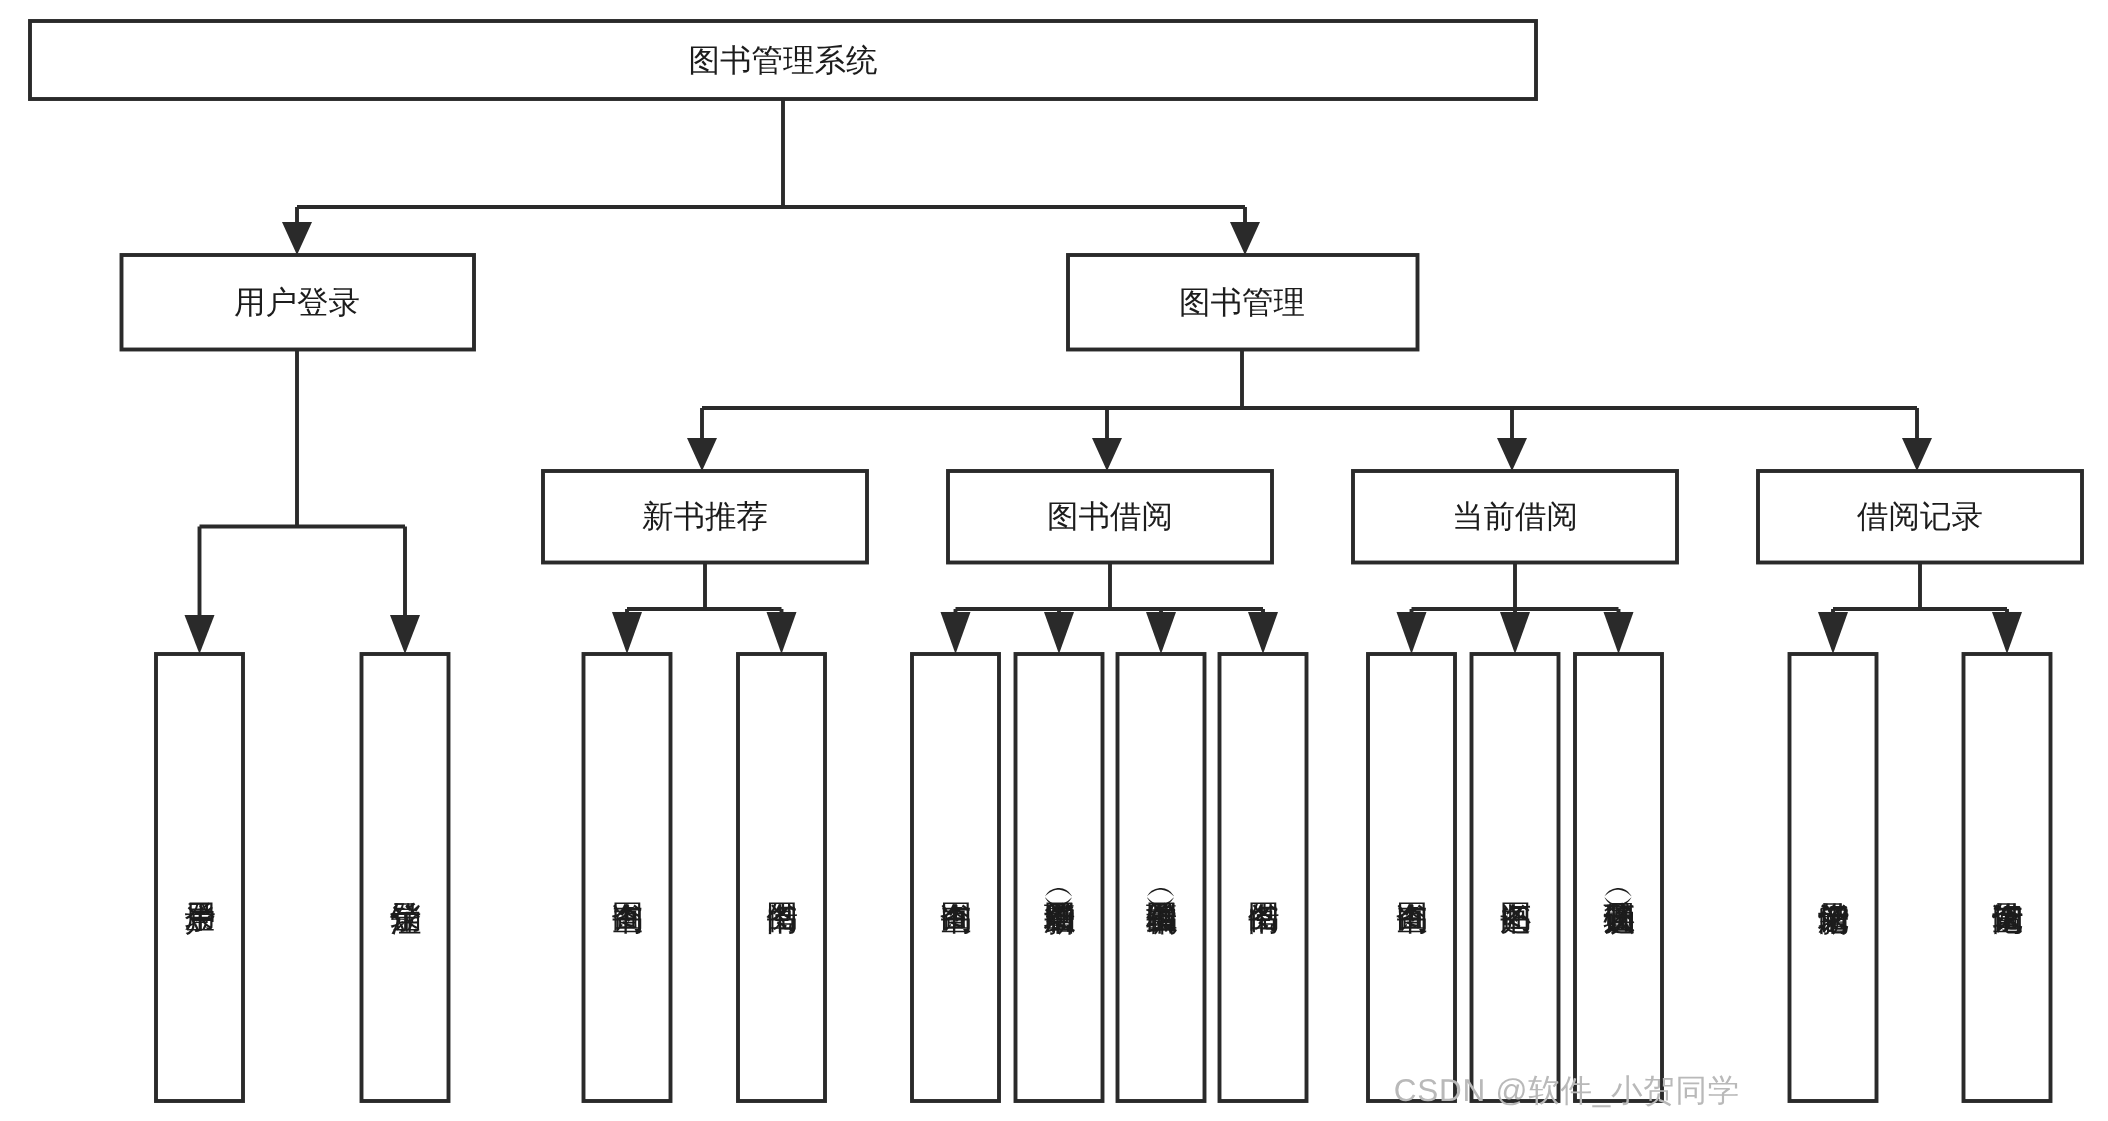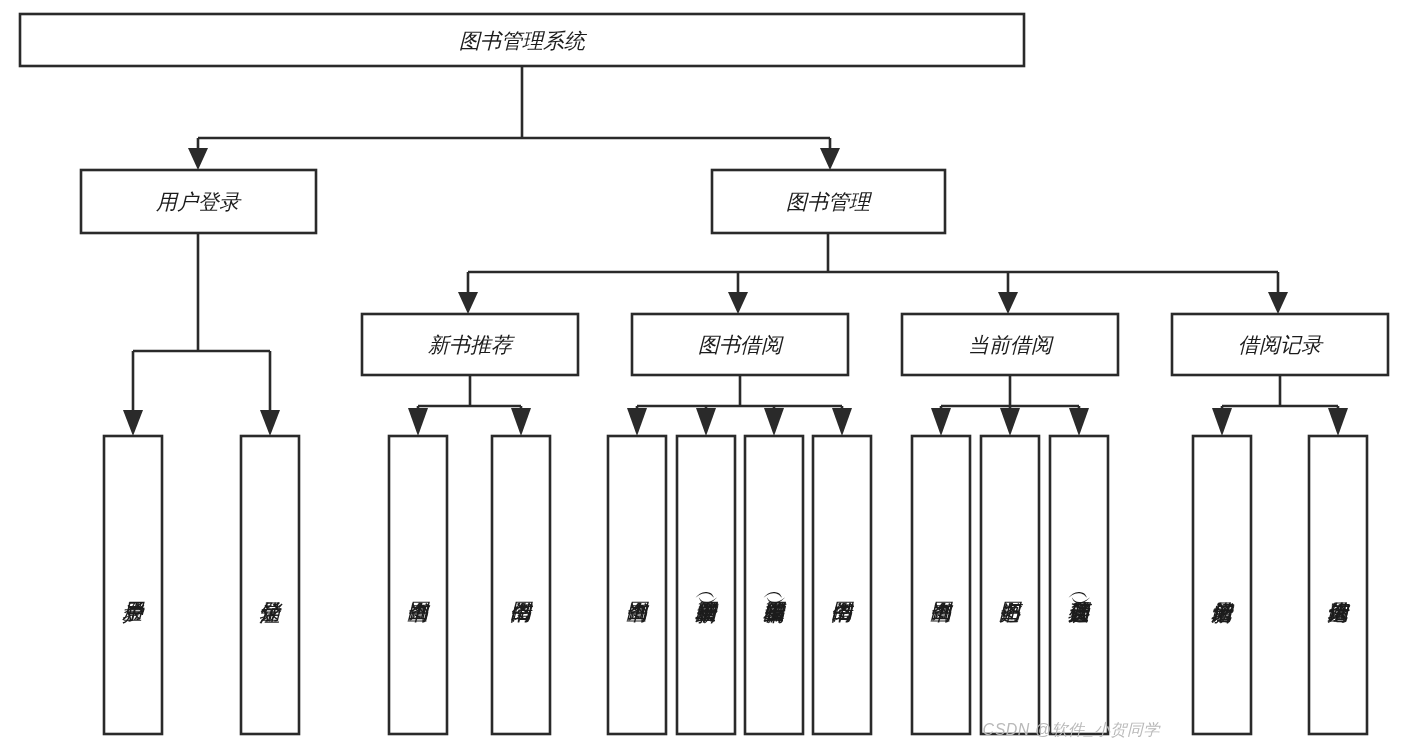--- a/index.html
+++ b/index.html
@@ -12,21 +12,20 @@
     width: 1405px;
     height: 747px;
     font-family: "Liberation Sans", "DejaVu Sans", sans-serif;
     overflow: hidden;
     position: relative;
   }
   #diagram-root {
     position: relative;
     width: 1172px;
     height: 747px;
-    font-style: italic;
   }
   svg#tree-canvas {
     position: absolute;
     left: 0;
     top: 0;
     width: 1405px;
     height: 747px;
   }
   .node-box {
     fill: #ffffff;
@@ -56,21 +55,21 @@
     fill: #1c1c1c;
     writing-mode: vertical-rl;
     text-orientation: upright;
     text-anchor: middle;
   }
   .watermark-text {
     position: absolute;
     right: 12px;
     bottom: 6px;
     font-family: "Liberation Sans", "DejaVu Sans", sans-serif;
-    font-size: 16px;
+    font-size: 21px;
     color: #b9b9b9;
     letter-spacing: 0.5px;
     white-space: nowrap;
     pointer-events: none;
   }
 </style>
 </head>
 <body>
 
 <div id="diagram-root">

